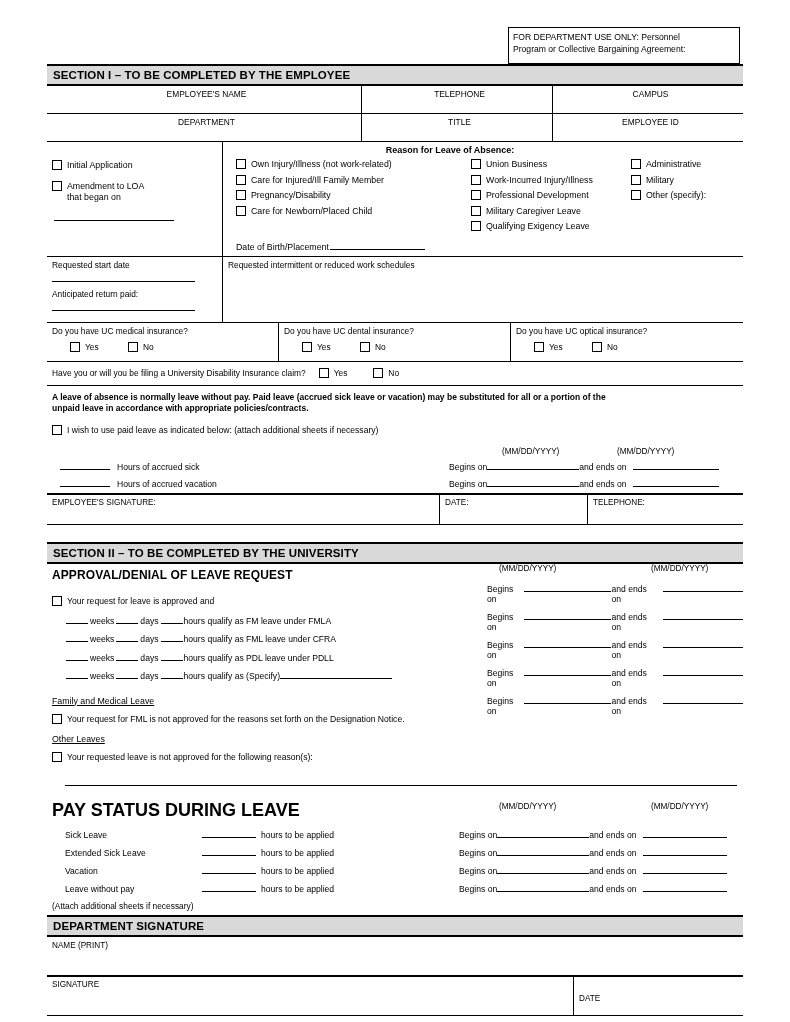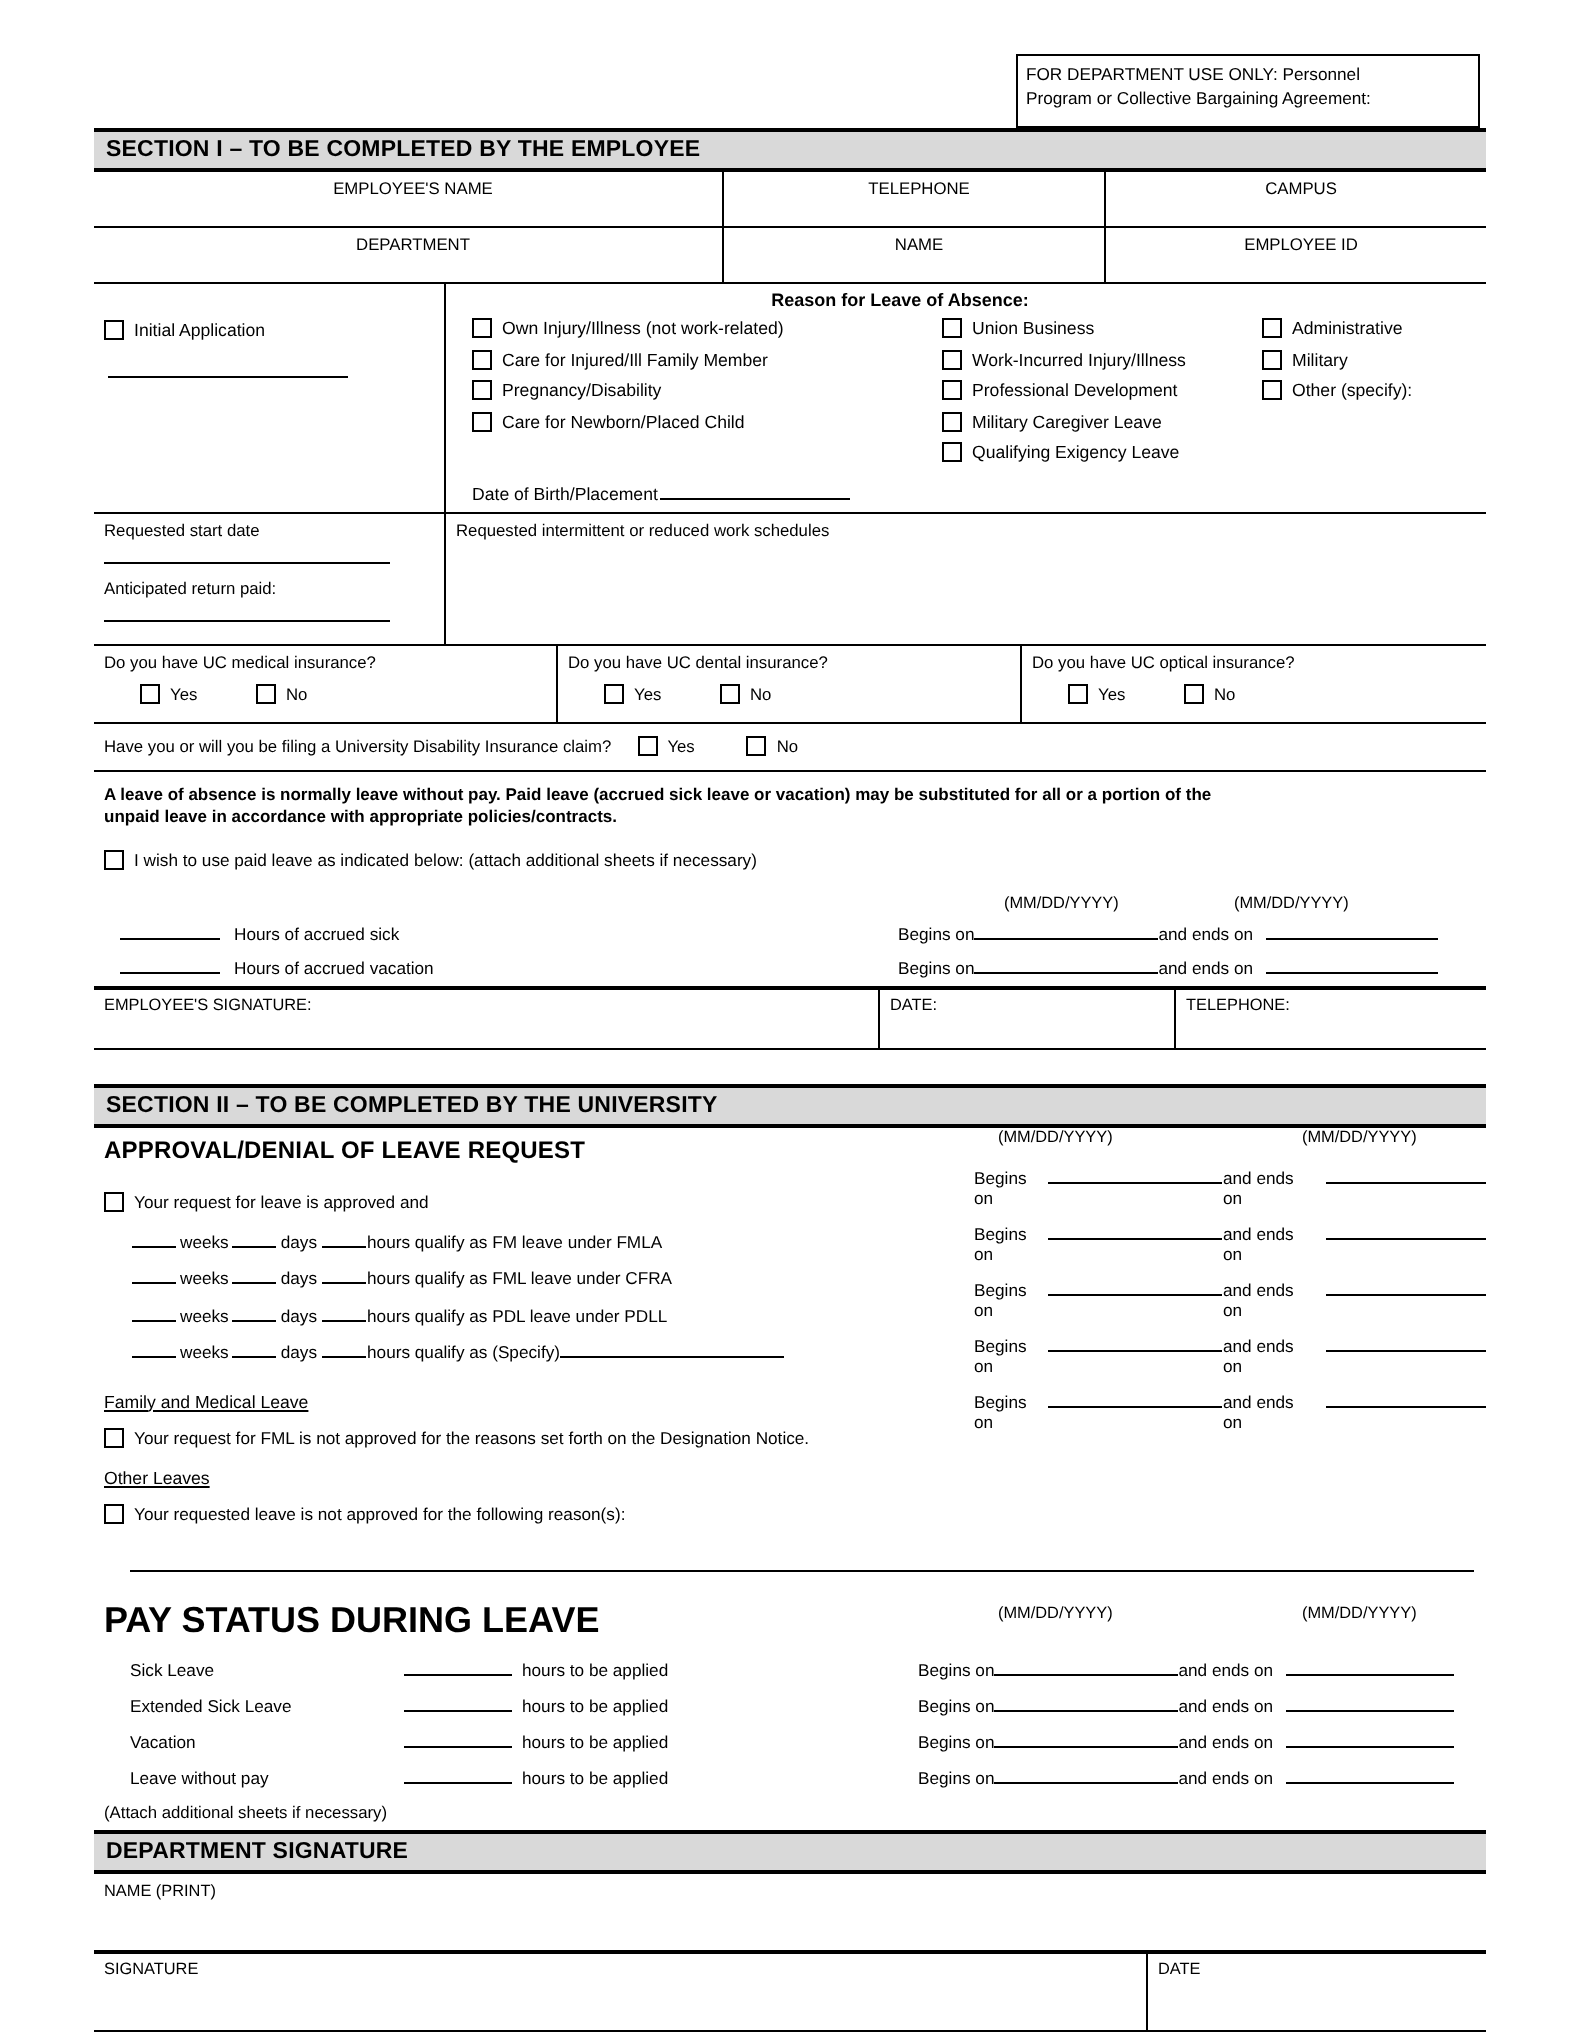--- a/index.html
+++ b/index.html
@@ -325,21 +325,21 @@
     border-top: 2.4px solid #000;
     border-bottom: 1px solid #000;
     height: 38px;
     font-size: 8.2px;
   }
   .deptsig .cell {
     padding: 3px 0 0 5px;
     box-sizing: border-box;
     border-right: 1px solid #000;
   }
-  .deptsig .cell:last-child { border-right: none; }
+  .deptsig .cell:last-child { border-right: none; margin-top: 14px; }
   .dw1 { width: 527px; }
   .dw2 { width: 169px; }
 </style>
 </head>
 <body>
 
 <div class="page">
 
   <div class="hdr">
     <div class="deptuse">
@@ -359,33 +359,40 @@
     </div>
     <div class="infocell c-w3">
       <span>CAMPUS</span>
     </div>
   </div>
   <div class="inforow">
     <div class="infocell c-w1">
       <span>DEPARTMENT</span>
     </div>
     <div class="infocell c-w2">
-      <span>NAME</span>
+      <span>TITLE</span>
     </div>
     <div class="infocell c-w3">
       <span>EMPLOYEE ID</span>
     </div>
   </div>
 
   <div class="reasonblk">
 
     <div class="reason-left">
       <div class="cbline">
         <span class="cb"></span>
         <span>Initial Application</span>
+      </div>
+      <div class="cbline" style="margin-top:10px;">
+        <span class="cb"></span>
+        <span>
+          <span>Amendment to LOA</span><br>
+          <span>that began on</span>
+        </span>
       </div>
       <span class="amend-blank"></span>
     </div>
 
     <div class="reason-right">
       <div class="reason-title">Reason for Leave of Absence:</div>
       <div class="reason-cols">
         <div class="rcol-a">
           <div class="cbline">
             <span class="cb"></span>

